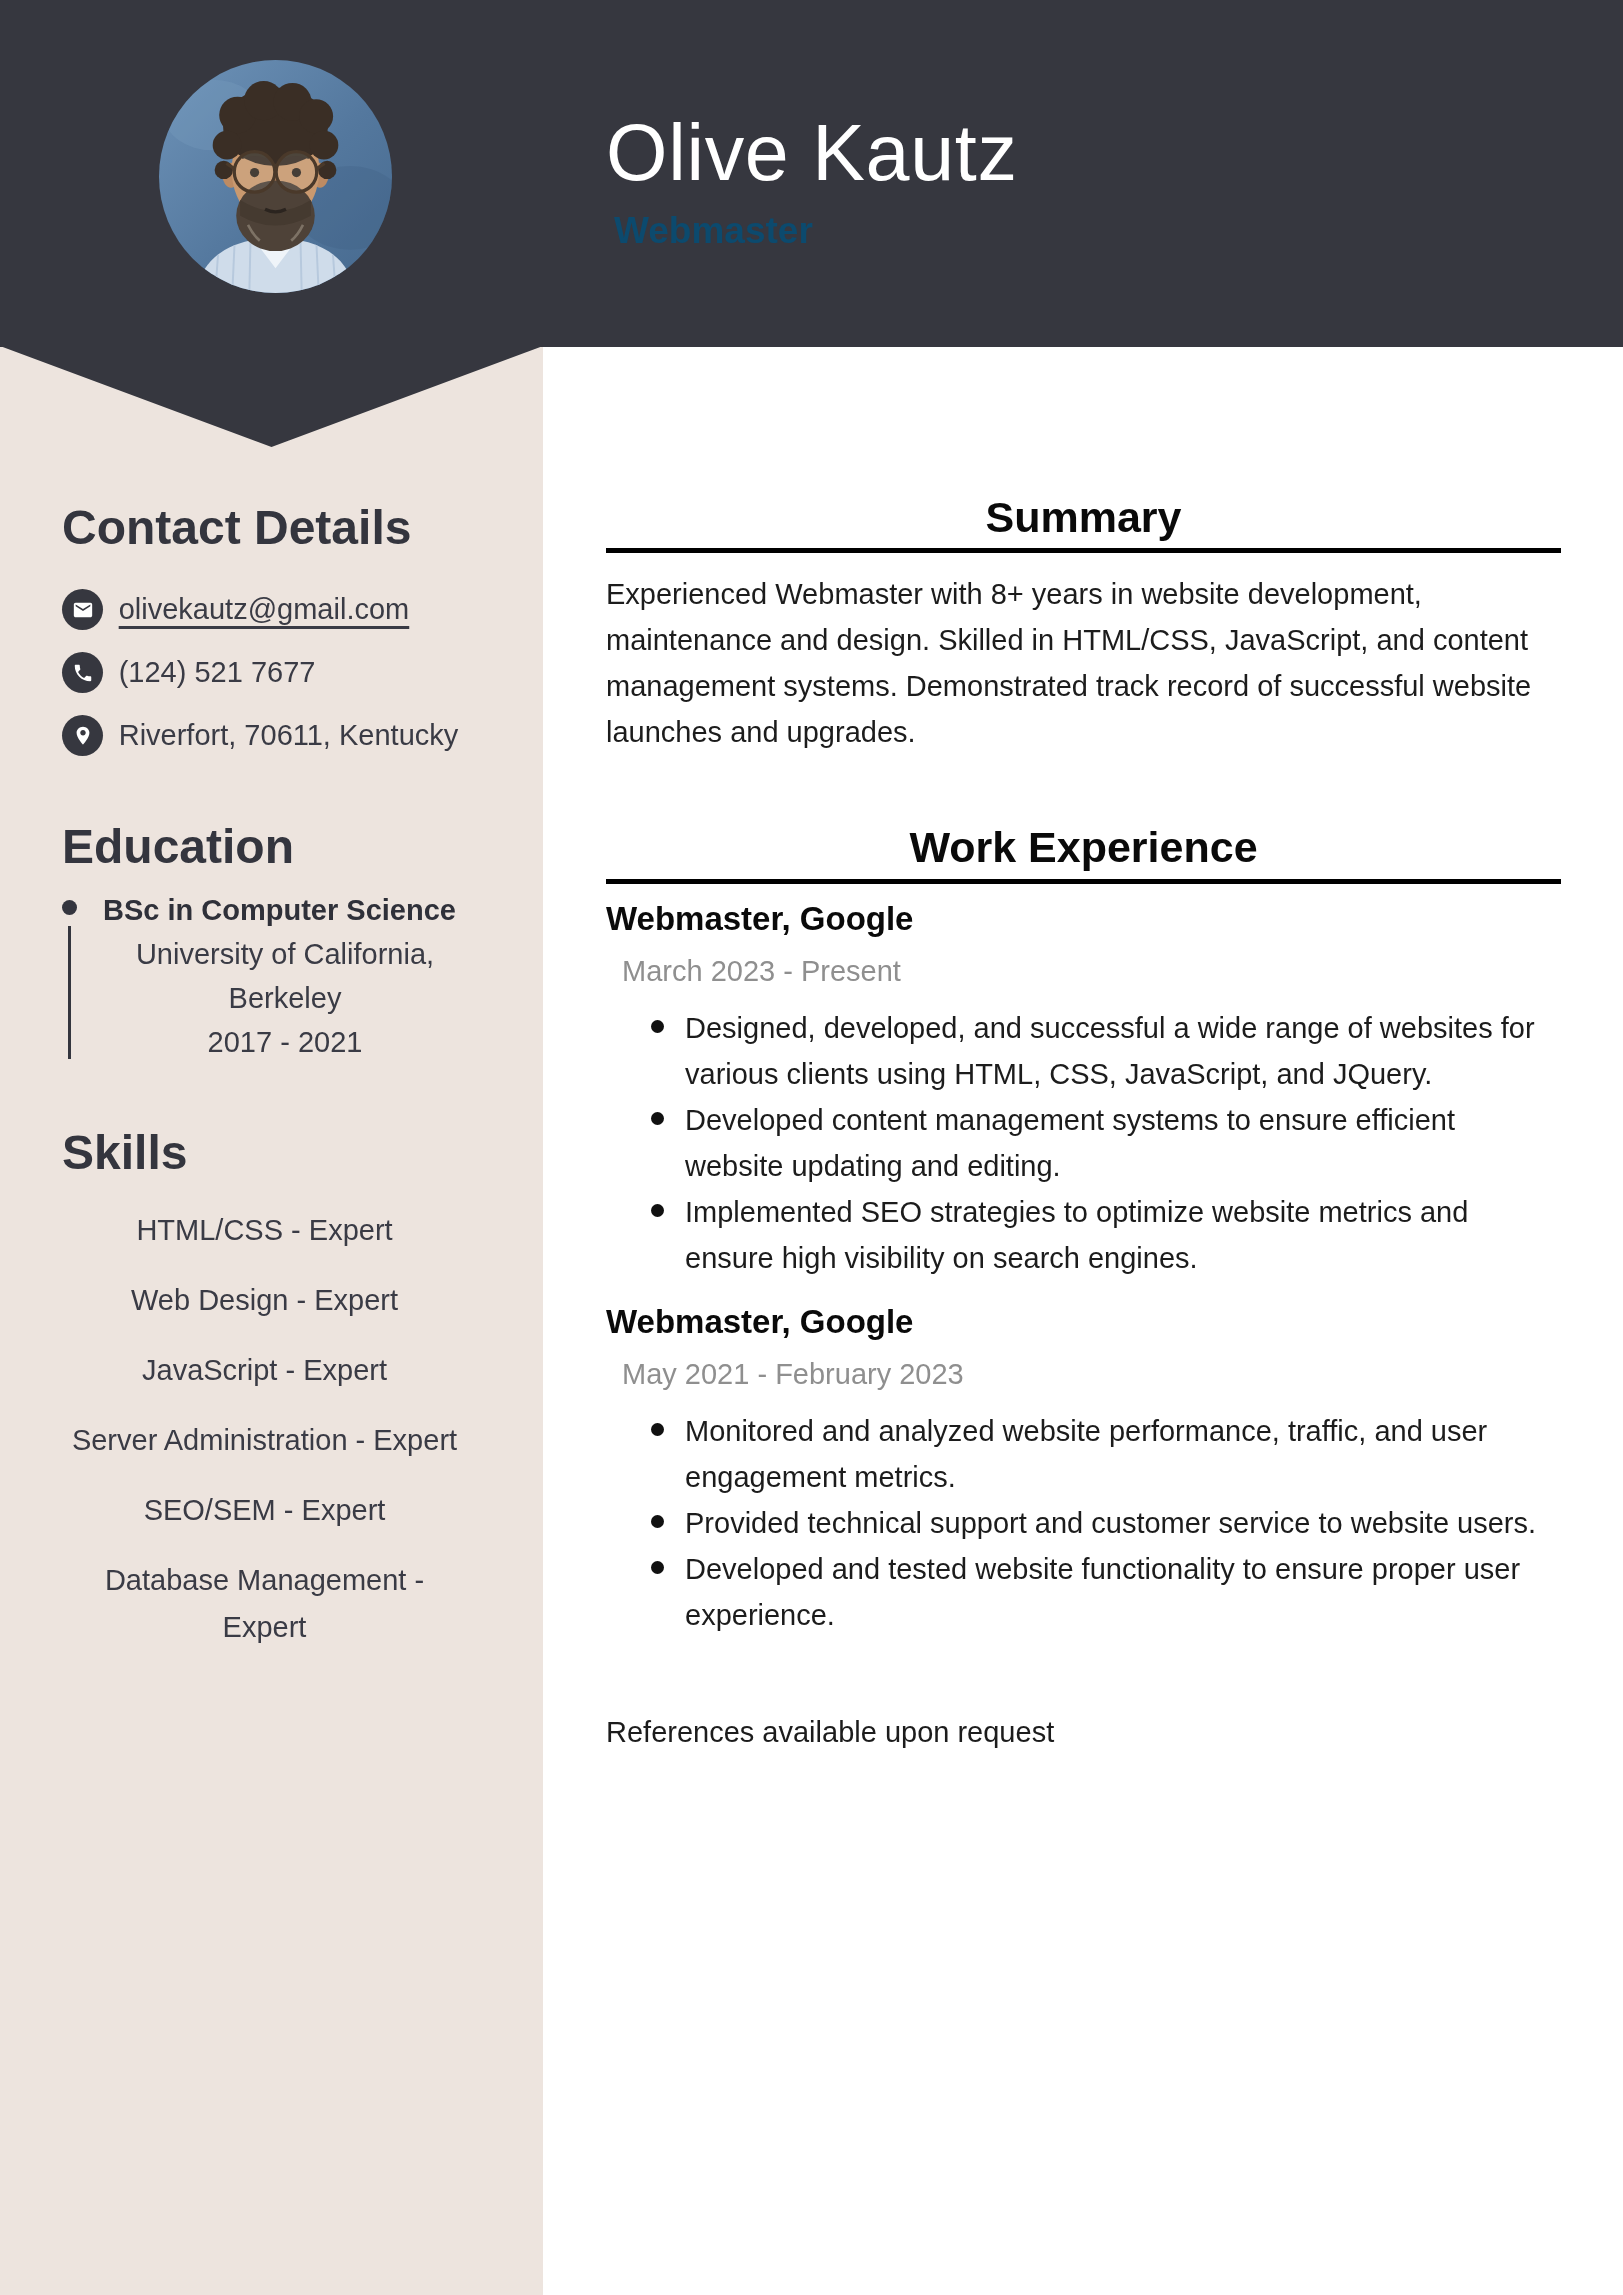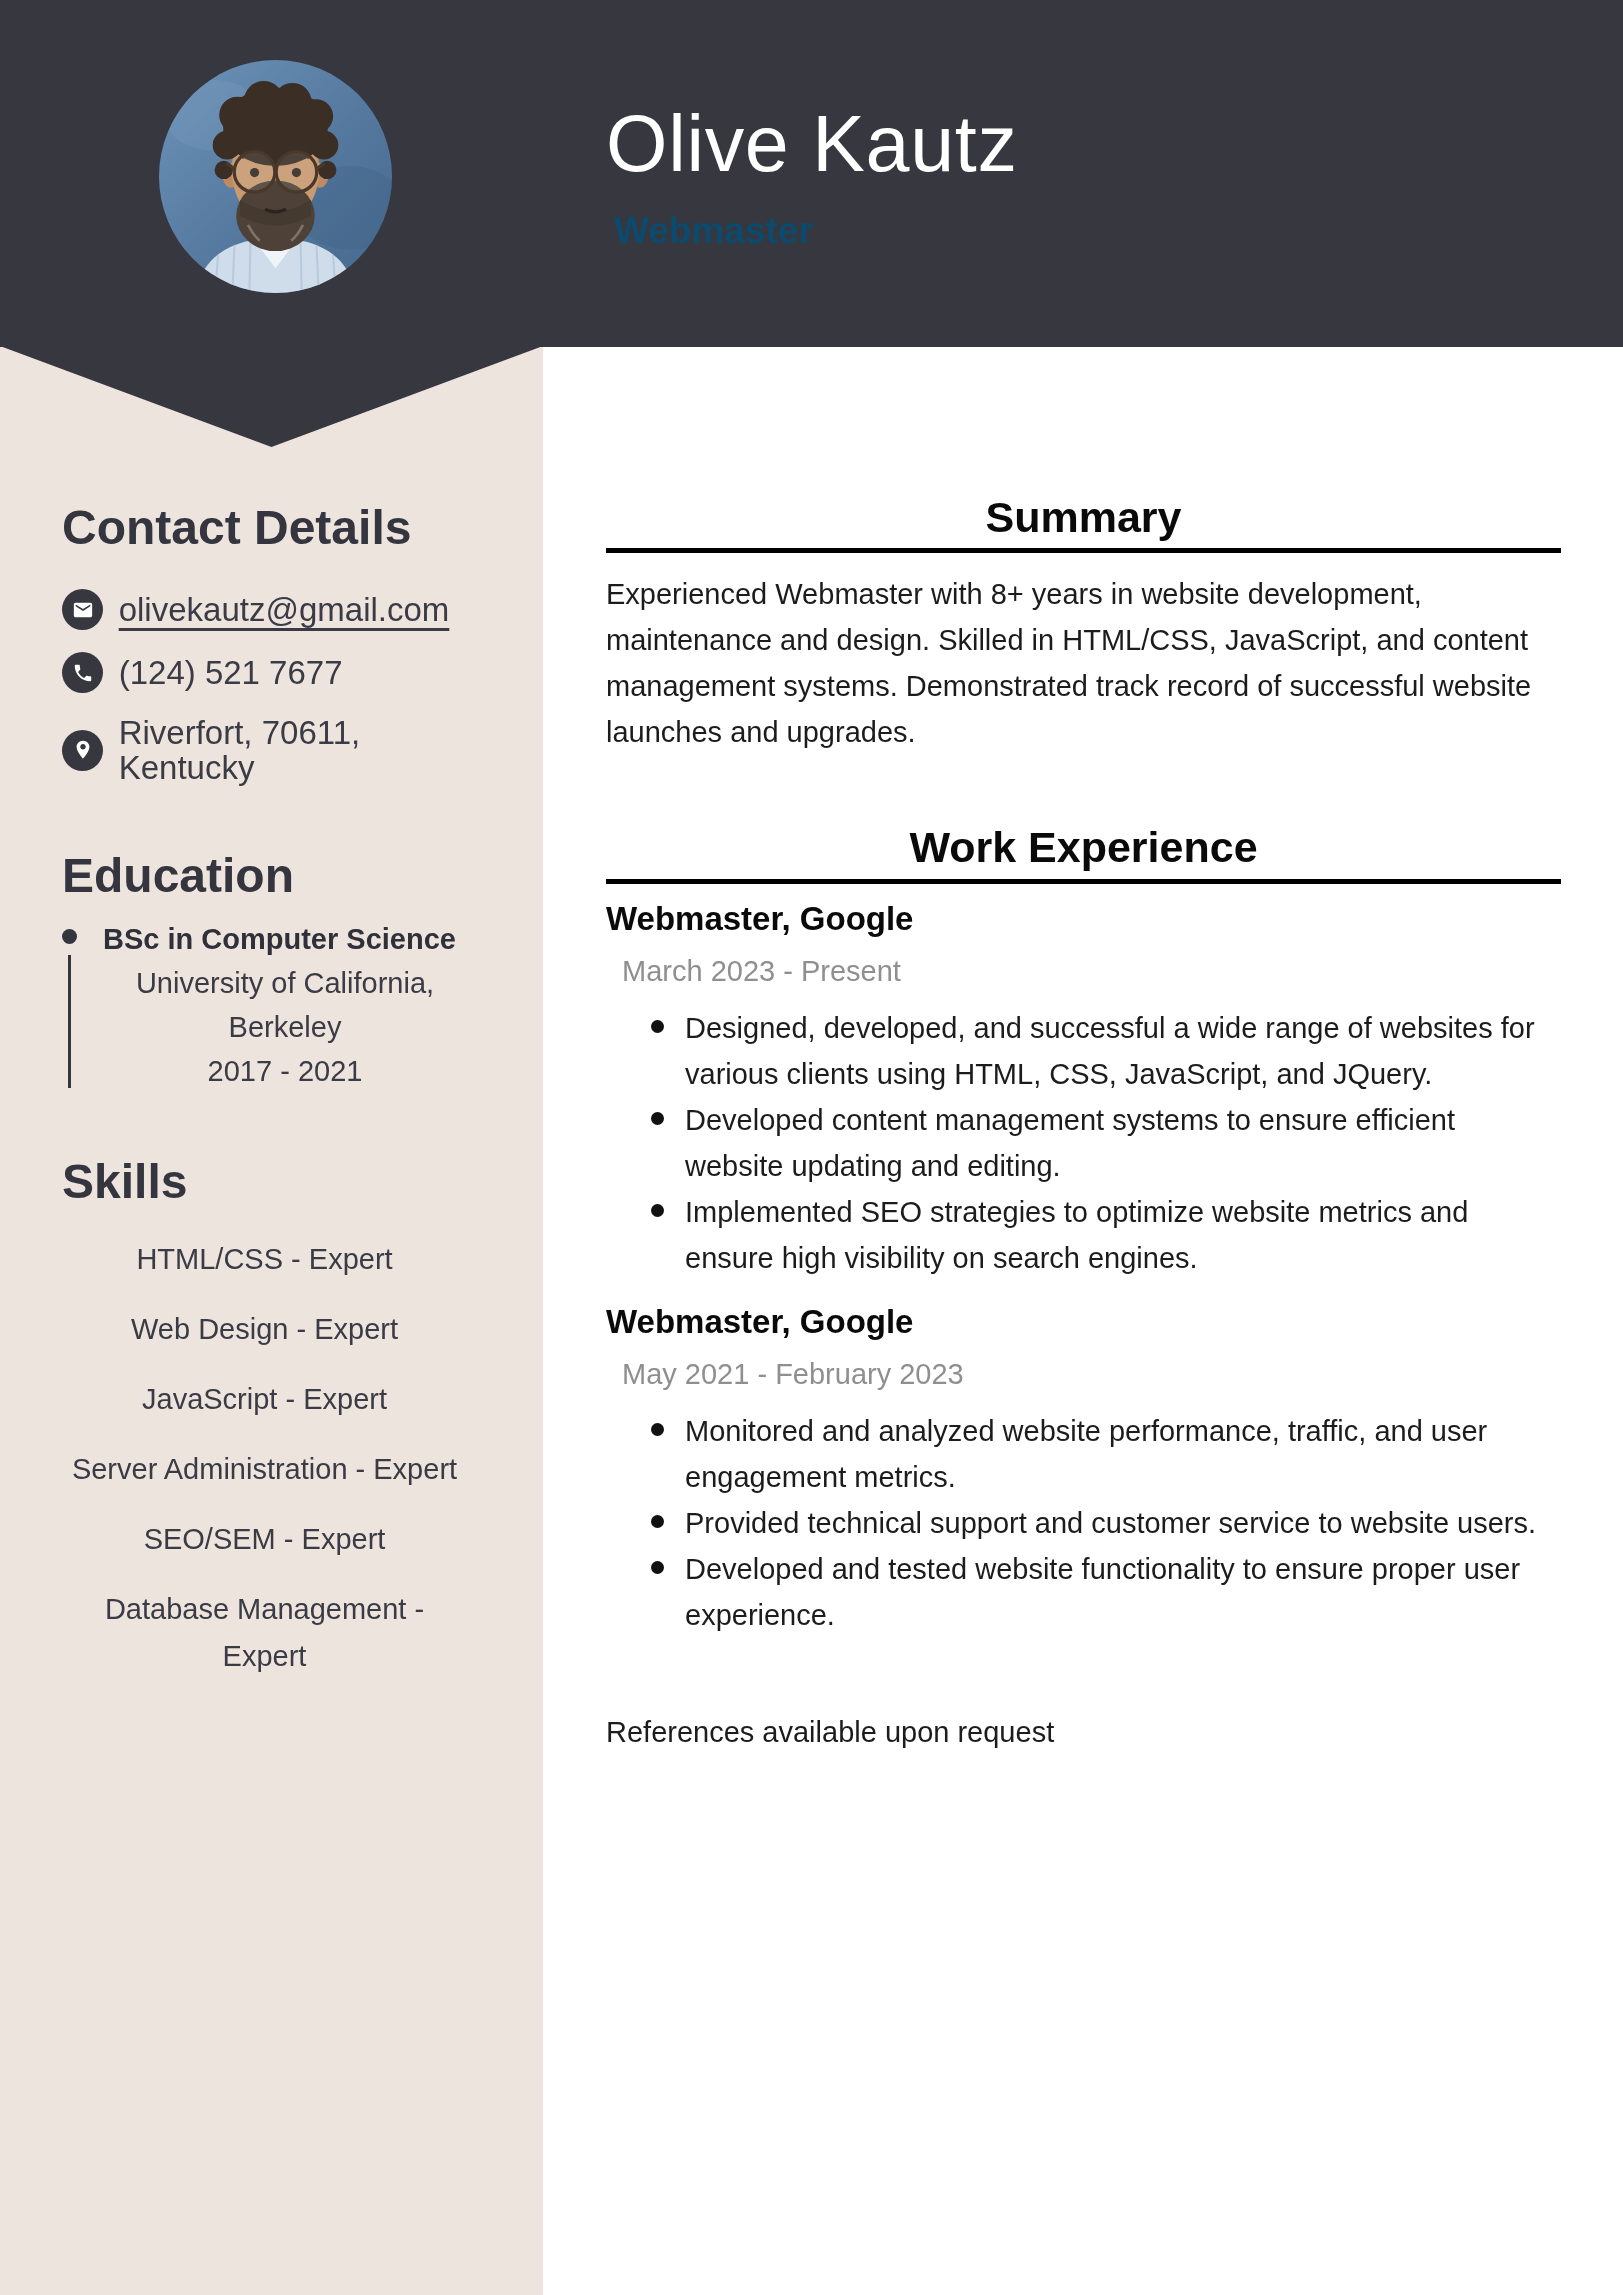--- a/index.html
+++ b/index.html
@@ -35,21 +35,21 @@
   .avatar-wrap {
     position: absolute;
     left: 159px; top: 60px;
     width: 233px; height: 233px;
     border-radius: 50%;
     overflow: hidden;
   }
   .avatar-wrap svg { display: block; width: 100%; height: 100%; }
   .person-name {
     position: absolute;
-    left: 606px; top: 104px;
+    left: 606px; top: 113px;
     font-size: 79px;
     line-height: 79px;
     font-weight: 400;
     color: #ffffff;
     letter-spacing: 0.7px;
     white-space: nowrap;
   }
   .person-role {
     position: absolute;
     left: 614px; top: 212px;
@@ -90,21 +90,21 @@
     flex: 0 0 auto;
     width: 41px; height: 41px;
     border-radius: 50%;
     background: #36373F;
     display: flex;
     align-items: center;
     justify-content: center;
   }
   .icon-circle svg { width: 22px; height: 22px; fill: #ffffff; }
   .contact-text {
-    font-size: 33px;
+    font-size: 29px;
     line-height: 35px;
     color: #3A3B45;
   }
   a.email-link {
     color: #3A3B45;
     text-decoration: underline;
     text-decoration-thickness: 2.6px;
     text-underline-offset: 6.5px;
   }
   .edu-heading { margin-top: 67px; }

